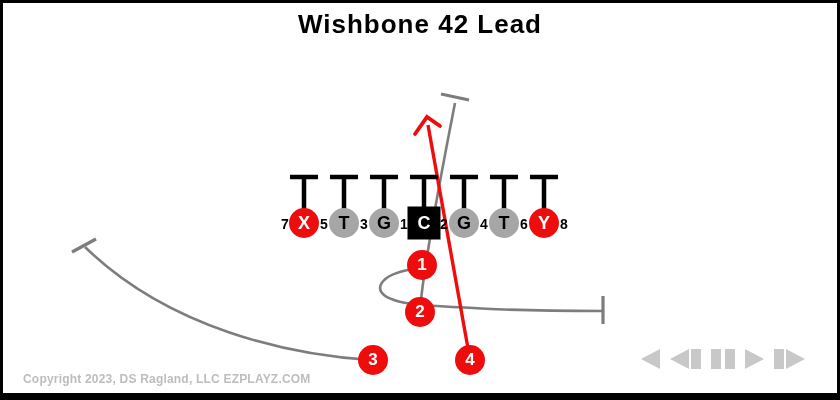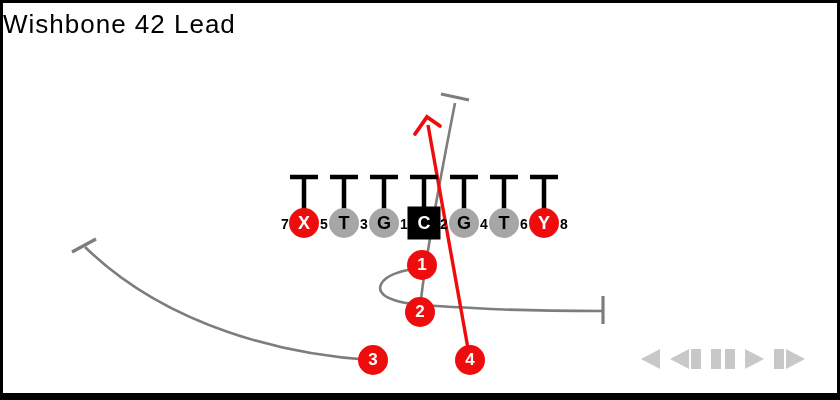--- a/index.html
+++ b/index.html
@@ -8,22 +8,22 @@
     width:840px;height:400px;
     box-sizing:border-box;
     background:#fff;
     border:3px solid #000;
     border-bottom-width:7px;
     overflow:hidden;
     font-family:"Liberation Sans", sans-serif;
   }
   .title{
     position:absolute;top:6px;left:0;width:100%;
-    text-align:left;
-    font-size:26px;font-weight:normal;color:#000;
+    text-align:center;
+    font-size:26px;font-weight:bold;color:#000;
     letter-spacing:1px;
     margin:0;
   }
   svg.canvas{position:absolute;left:0;top:0;width:840px;height:400px;}
   
   .player{
     position:absolute;
     display:flex;align-items:center;justify-content:center;
     font-weight:bold;font-size:18px;
     transform:translate(-50%,-50%);
@@ -114,20 +114,21 @@
       <div class="gapnum" style="left: 441px; top: 221px;">2</div>
       <div class="gapnum" style="left: 481px; top: 221px;">4</div>
       <div class="gapnum" style="left: 521px; top: 221px;">6</div>
       <div class="gapnum" style="left: 561px; top: 221px;">8</div>
       <div class="back" style="left: 419px; top: 262px; background: rgb(238, 12, 12);">1</div>
       <div class="back" style="left: 417px; top: 309px; background: rgb(238, 12, 12);">2</div>
       <div class="back" style="left: 370px; top: 357px; background: rgb(238, 12, 12);">3</div>
       <div class="back" style="left: 467px; top: 357px; background: rgb(238, 12, 12);">4</div>
     </div>
 
+  <div class="copyright">Copyright 2023, DS Ragland, LLC EZPLAYZ.COM</div>
 
   <div class="controls">
     <div class="icon" title="">
       <div class="tri-left"></div>
     </div>
     <div class="icon">
       <div class="tri-left"></div>
       <div class="bar"></div>
     </div>
     <div class="icon">

